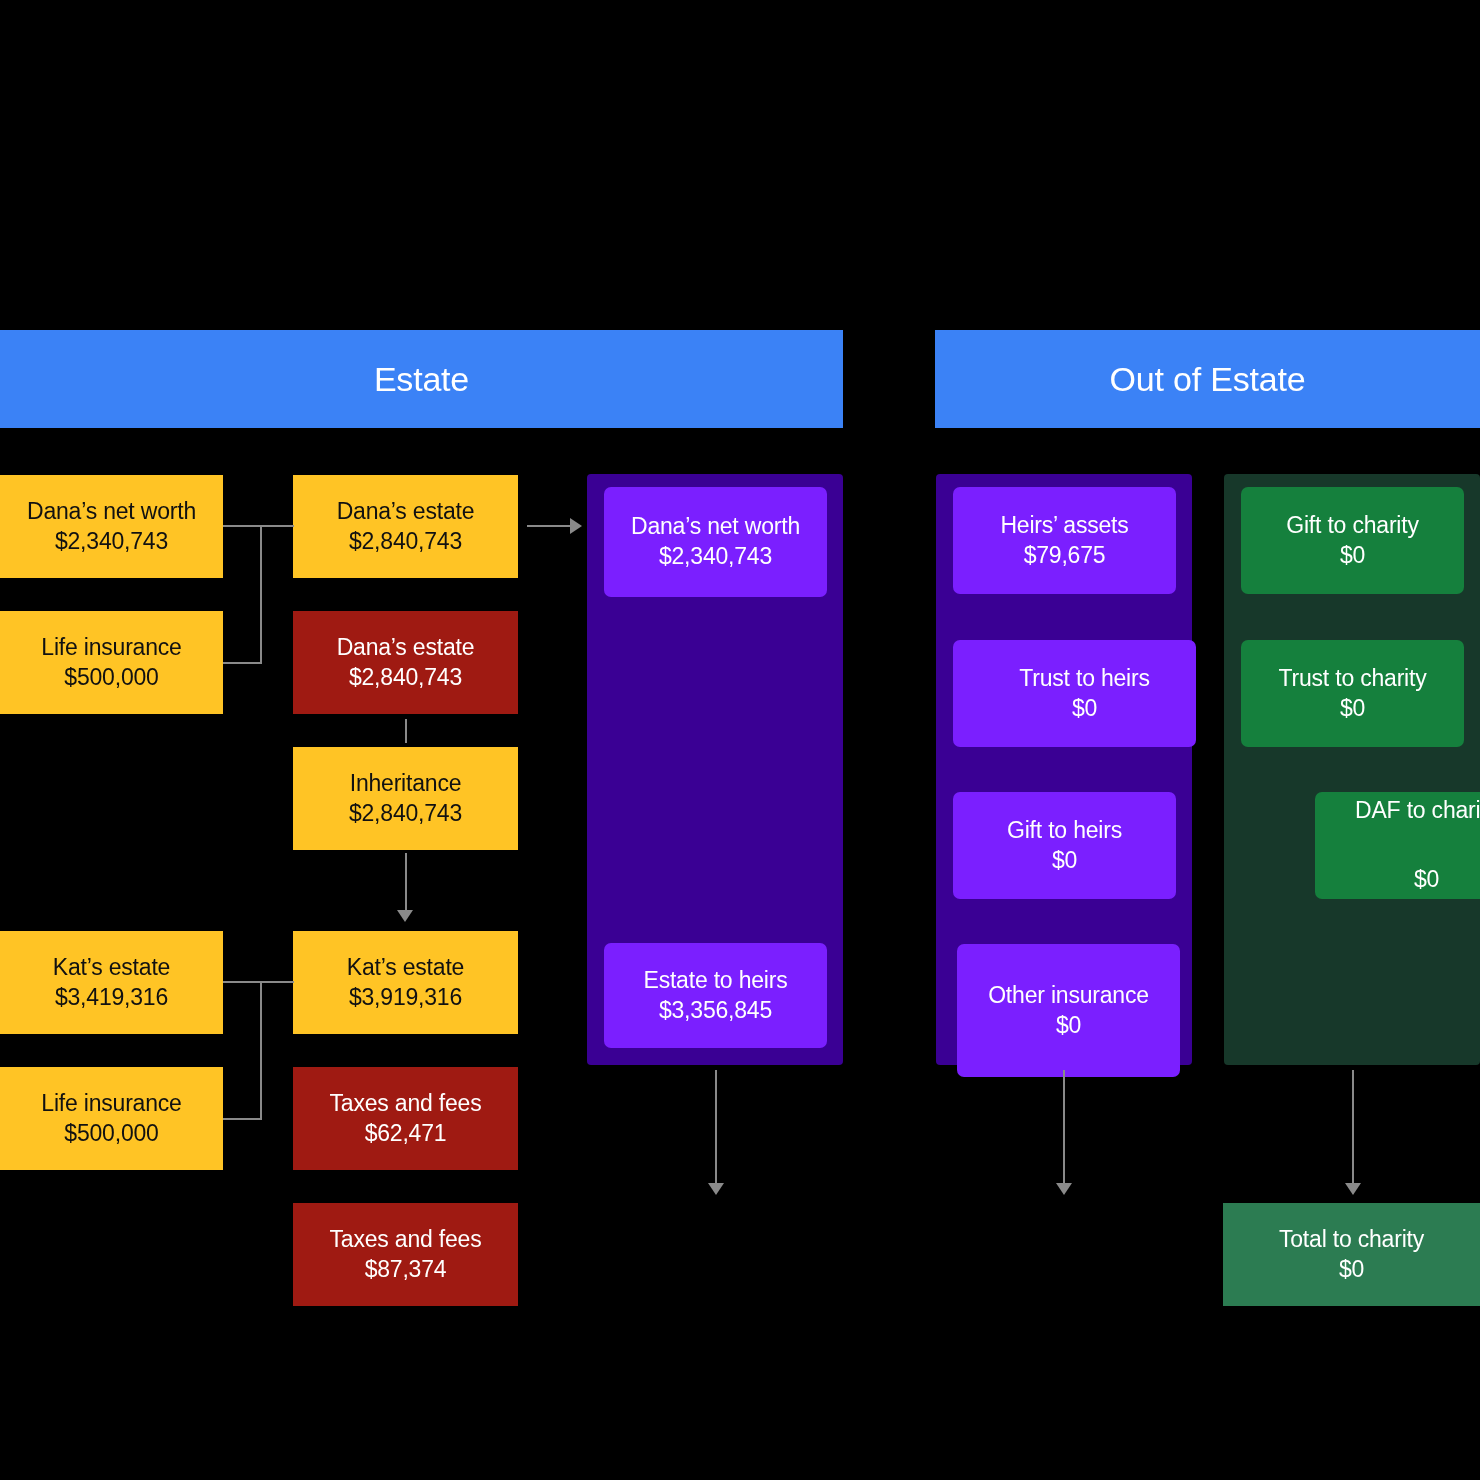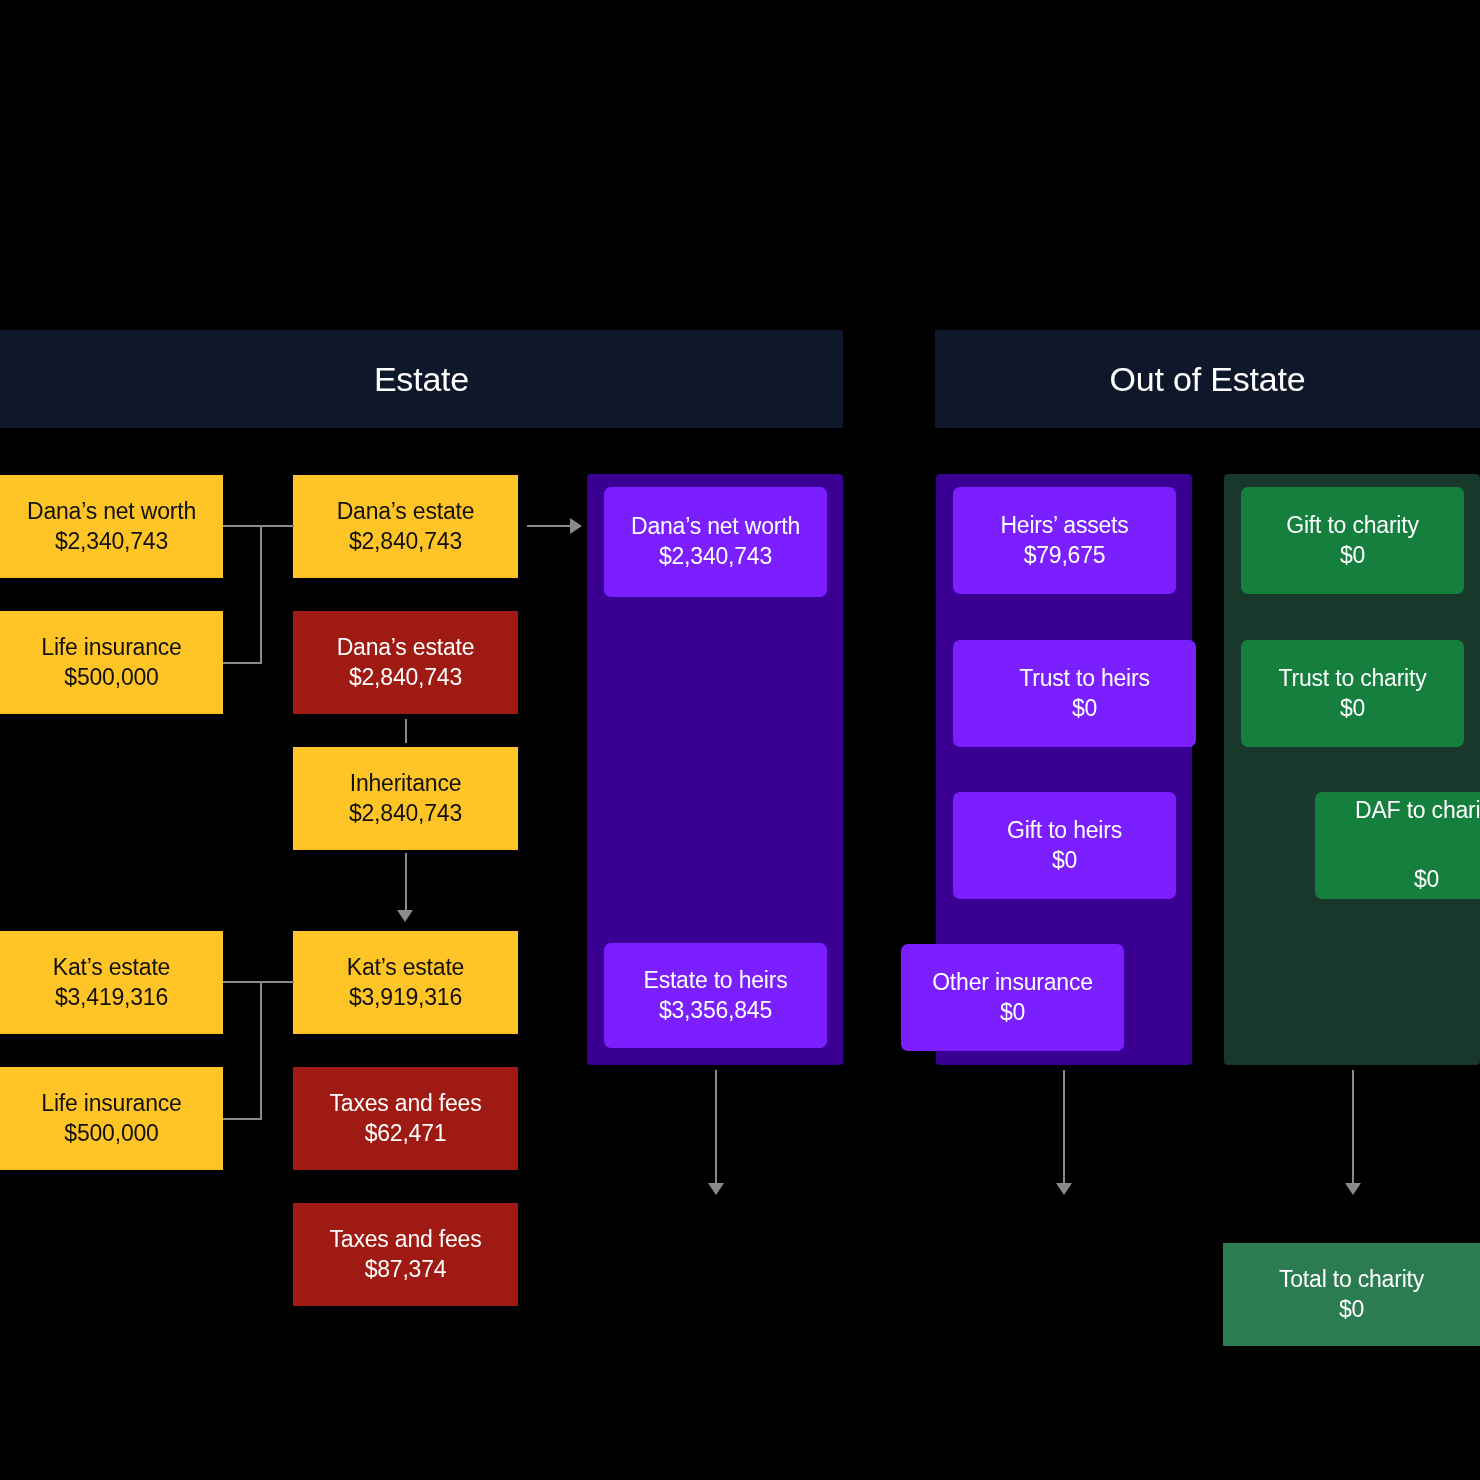--- a/index.html
+++ b/index.html
@@ -12,21 +12,21 @@
 
   
   .title{
     position:absolute;left:0px;top:181px;
     color:#ffffff;font-size:52px;font-weight:700;letter-spacing:-0.5px;
     line-height:1.0;white-space:nowrap;
   }
 
   
   .section-head{
-    position:absolute;background:#0f172a;
+    position:absolute;background:#3b82f6;
     display:flex;align-items:center;justify-content:center;
     color:#ffffff;font-size:34px;font-weight:400;letter-spacing:-0.2px;
   }
   #head-estate{left:0px;top:330px;width:843px;height:98px;}
   #head-out{left:935px;top:330px;width:545px;height:98px;}
 
   
   .box{
     position:absolute;display:flex;flex-direction:column;
     align-items:center;justify-content:center;
@@ -168,21 +168,21 @@
   <div class="inner purple" style="left:953px;top:640px;width:223px;height:107px;padding-left:20px;">
     <span class="lbl">Trust to heirs</span>
     <span class="val">$0</span>
   </div>
 
   <div class="inner purple" style="left:953px;top:792px;width:223px;height:107px;">
     <span class="lbl">Gift to heirs</span>
     <span class="val">$0</span>
   </div>
 
-  <div class="inner purple" style="left:901px;top:944px;width:223px;height:107px;">
+  <div class="inner purple" style="left:957px;top:944px;width:223px;height:133px;">
     <span class="lbl">Other insurance</span>
     <span class="val">$0</span>
   </div>
 
   <div class="container-box green-bg" style="left:1224px;top:474px;width:256px;height:591px;"></div>
 
   <div class="inner green" style="left:1241px;top:487px;width:223px;height:107px;">
     <span class="lbl">Gift to charity</span>
     <span class="val">$0</span>
   </div>
@@ -200,18 +200,18 @@
   <div class="ln v" style="left:715px;top:1070px;height:118px;"></div>
   <div class="arrowhead down" style="left:708px;top:1183px;"></div>
 
   <div class="ln v" style="left:1063px;top:1070px;height:118px;"></div>
   <div class="arrowhead down" style="left:1056px;top:1183px;"></div>
 
   <div class="ln v" style="left:1352px;top:1070px;height:118px;"></div>
   <div class="arrowhead down" style="left:1345px;top:1183px;"></div>
 
 
-  <div class="box green" style="left:1223px;top:1203px;width:257px;height:103px;margin-top:40px;">
+  <div class="box green" style="left:1223px;top:1203px;width:257px;height:103px;">
     <span class="lbl">Total to charity</span>
     <span class="val">$0</span>
   </div>
 
 </div>
 
 </body></html>

